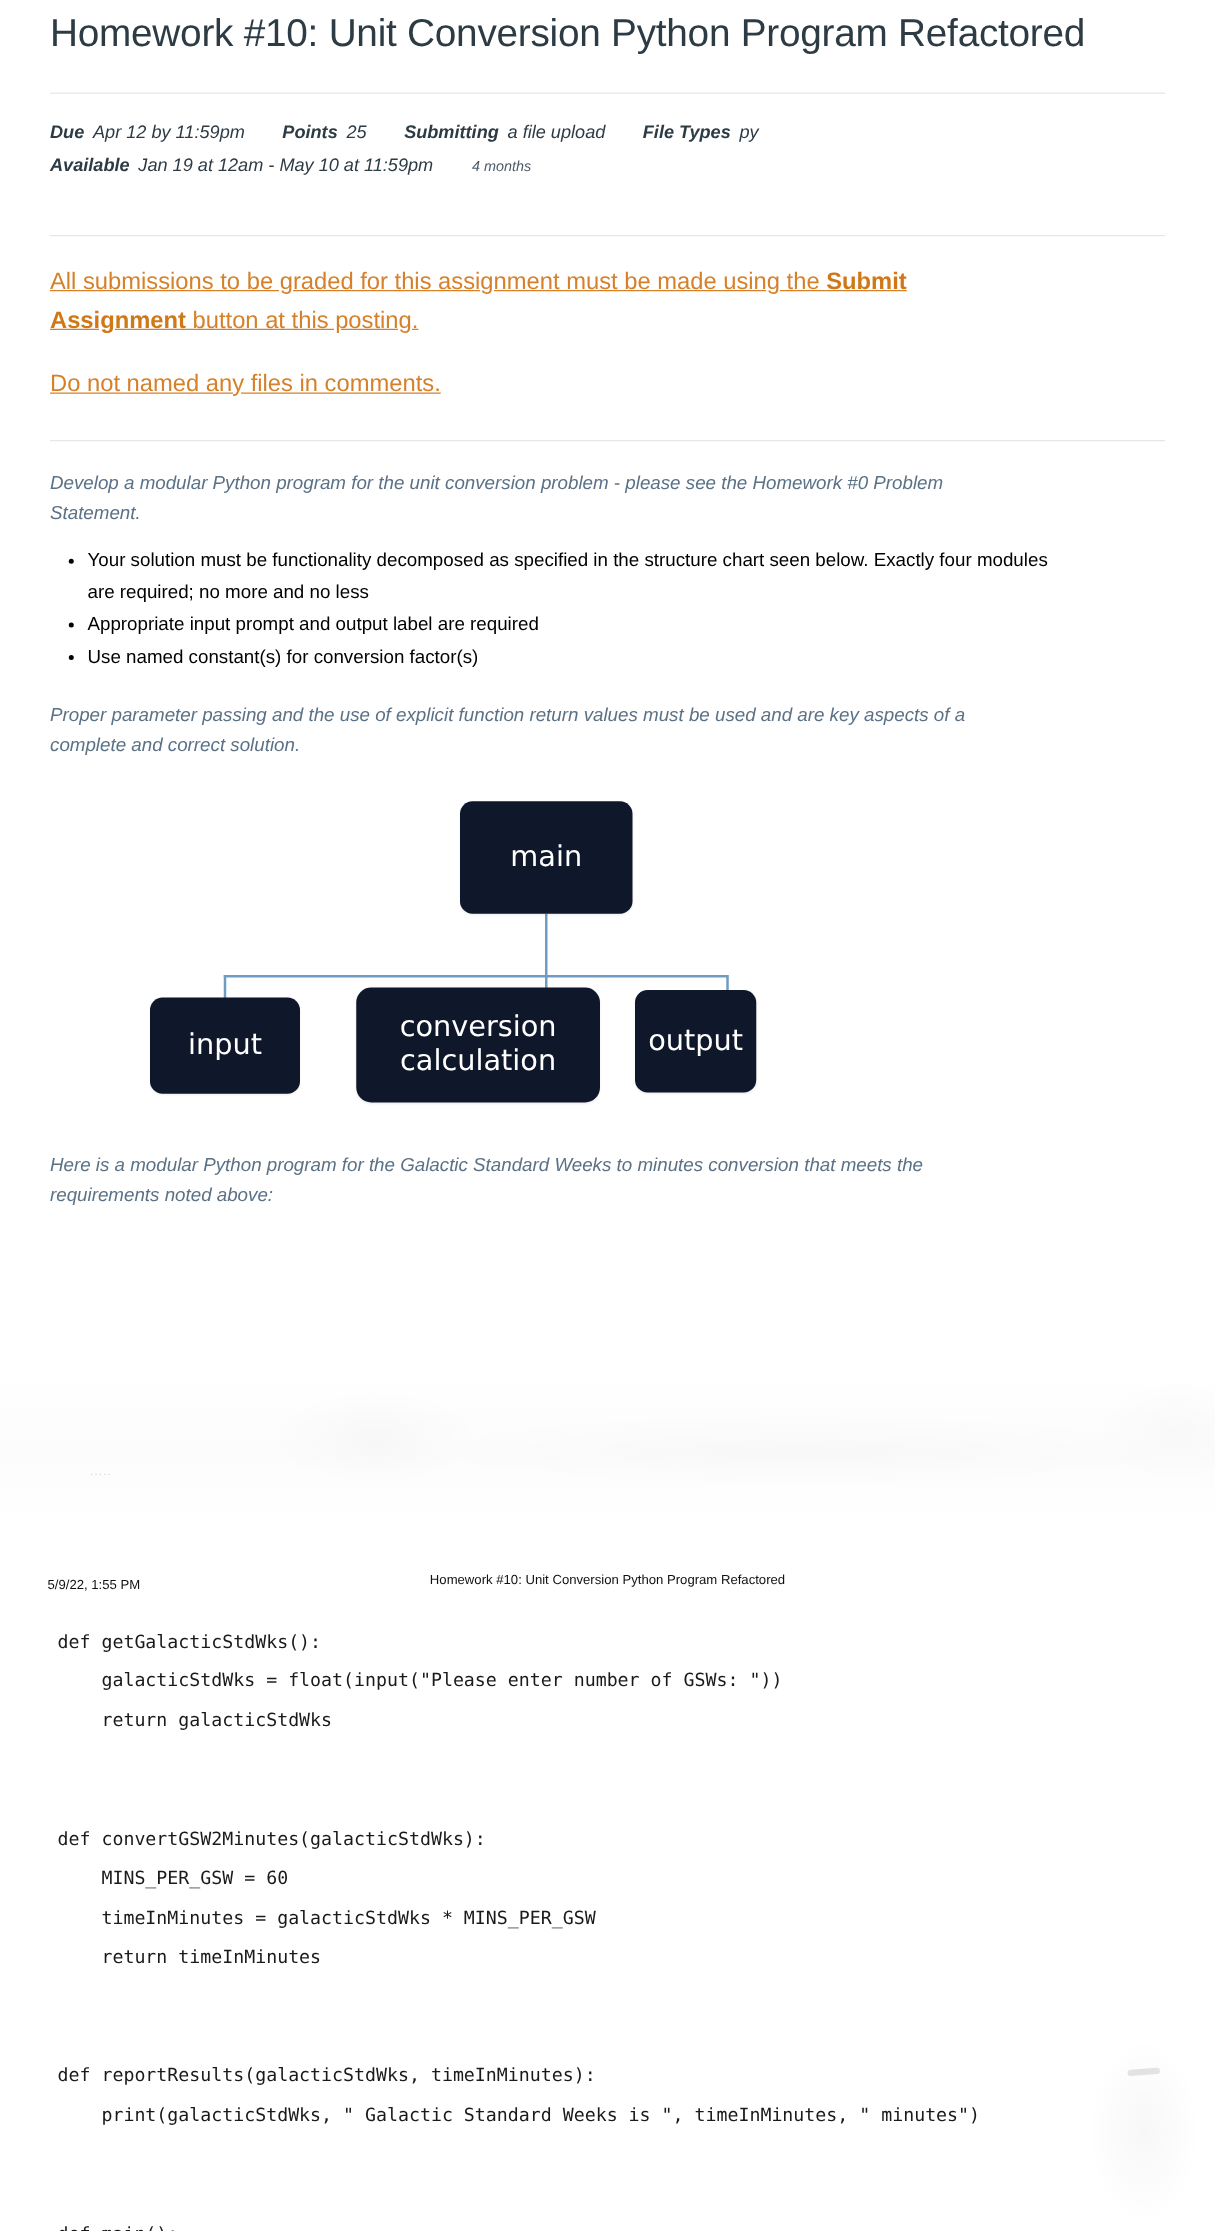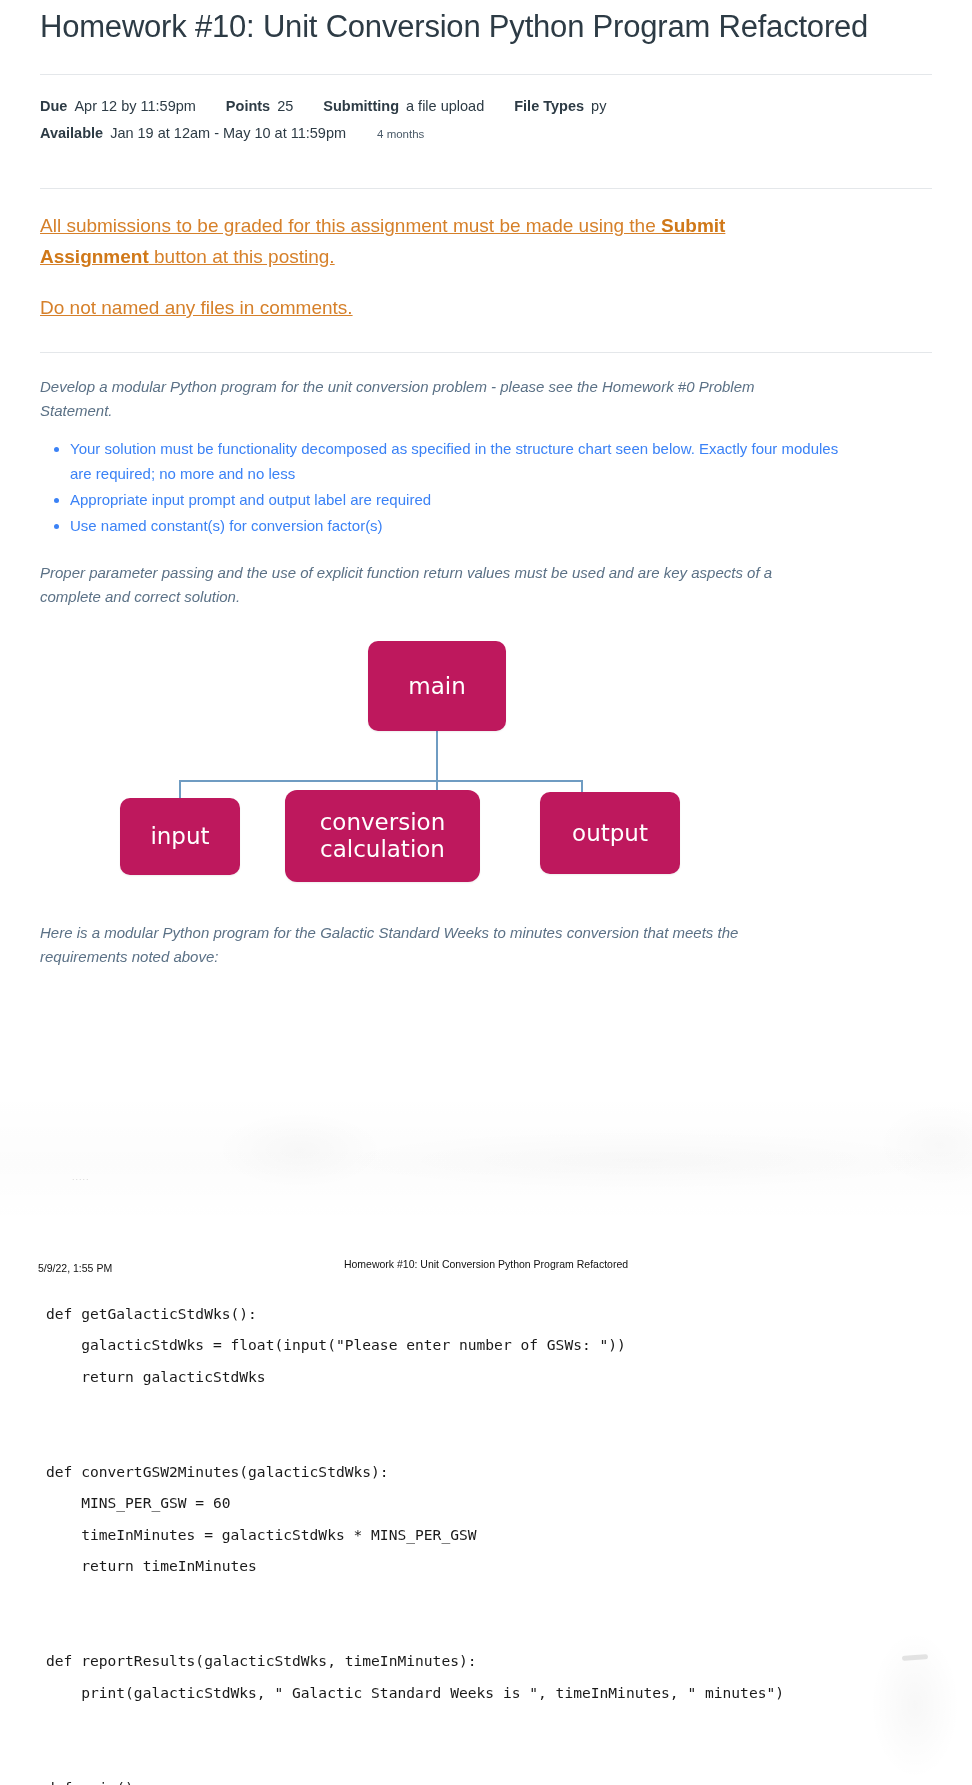--- a/index.html
+++ b/index.html
@@ -34,20 +34,21 @@
     padding-top: 8px;
     letter-spacing: -0.2px;
   }
   .rule {
     border: 0;
     border-top: 1px solid #e4e7ea;
     margin: 28px 0 0 0;
   }
   .meta-block {
     padding: 18px 0 14px 0;
+    font-style: italic;
   }
   .meta-row {
     font-size: 14.5px;
     line-height: 1.85;
     color: #2d3b45;
     white-space: nowrap;
   }
   .meta-label {
     font-weight: bold;
   }
@@ -77,57 +78,57 @@
   
   .body-text {
     color: #5b7186;
     font-size: 15px;
     line-height: 1.62;
     margin: 22px 0 0 0;
     max-width: 775px;
     font-style: italic;
   }
   ul.req-list {
-    color: #3b82f6;
+    color: #000000;
     font-size: 15px;
     line-height: 1.62;
     margin: 14px 0 0 0;
     padding-left: 30px;
     max-width: 780px;
   }
   ul.req-list li { margin-bottom: 2px; }
   .para-spaced { margin-top: 22px; }
 
   
   .chart {
     position: relative;
     width: 700px;
     height: 270px;
     margin: 26px 0 0 60px;
   }
   .node {
     position: absolute;
-    background: #be185d;
+    background: #0f172a;
     border-radius: 10px;
     color: #ffffff;
     display: flex;
     align-items: center;
     justify-content: center;
     text-align: center;
     font-family: "DejaVu Sans", sans-serif;
     font-size: 23px;
     font-weight: 400;
     line-height: 1.18;
     box-shadow: 0 1px 2px rgba(0,0,0,0.07);
   }
   .node-main  { left: 268px; top: 6px;   width: 138px; height: 90px; }
   .node-input { left: 20px;  top: 163px; width: 120px; height: 77px; text-align: center; }
   .node-conv  { left: 185px; top: 155px; width: 195px; height: 92px;
                 border-radius: 12px; }
-  .node-out   { left: 440px; top: 157px; width: 140px; height: 82px; }
+  .node-out   { left: 408px; top: 157px; width: 97px; height: 82px; }
 
   .line {
     position: absolute;
     background: #6f9cc2;
   }
   .line-v-main  { left: 336px; top: 96px;  width: 1.6px; height: 50px; }
   .line-h-bus   { left: 79px;  top: 145px; width: 403px; height: 1.6px; }
   .line-v-input { left: 79px;  top: 145px; width: 1.6px; height: 19px; }
   .line-v-conv  { left: 336px; top: 145px; width: 1.6px; height: 11px; }
   .line-v-out   { left: 481px; top: 145px; width: 1.6px; height: 13px; }

